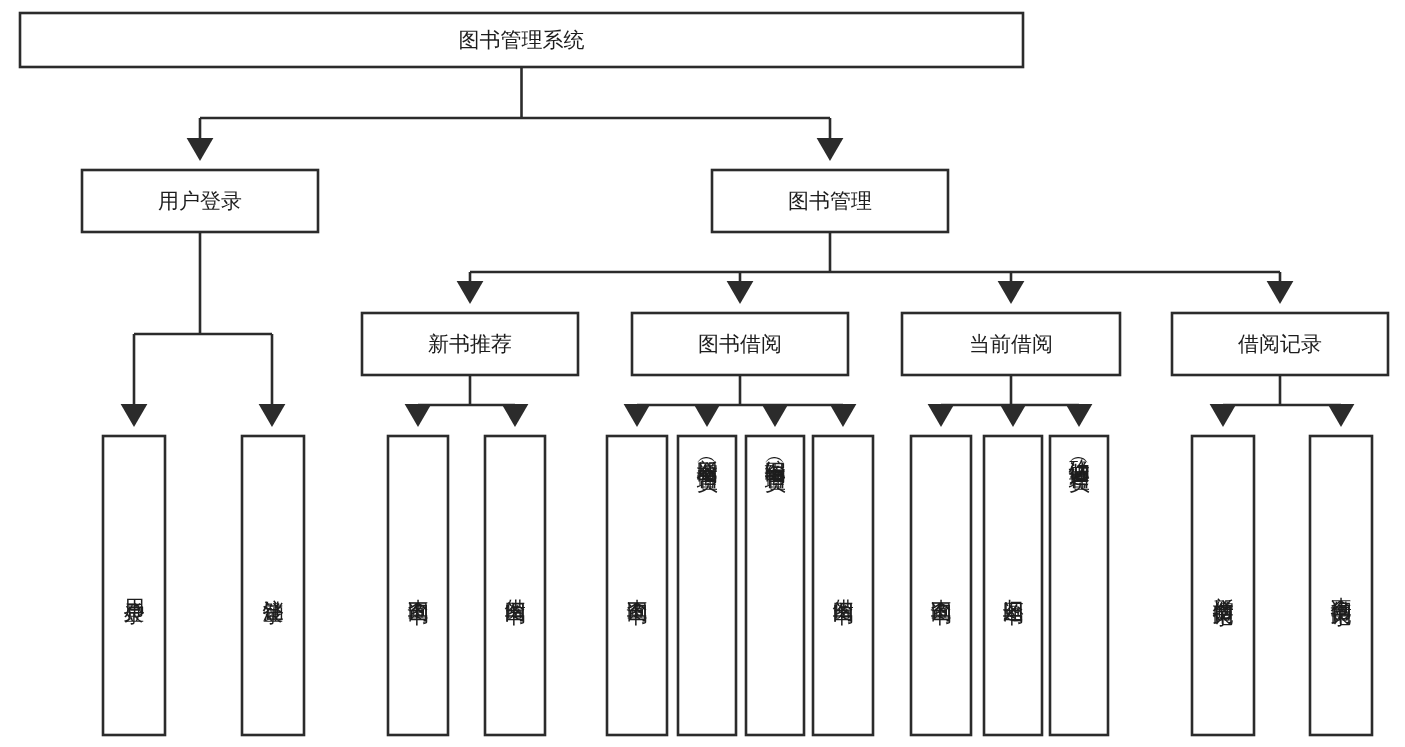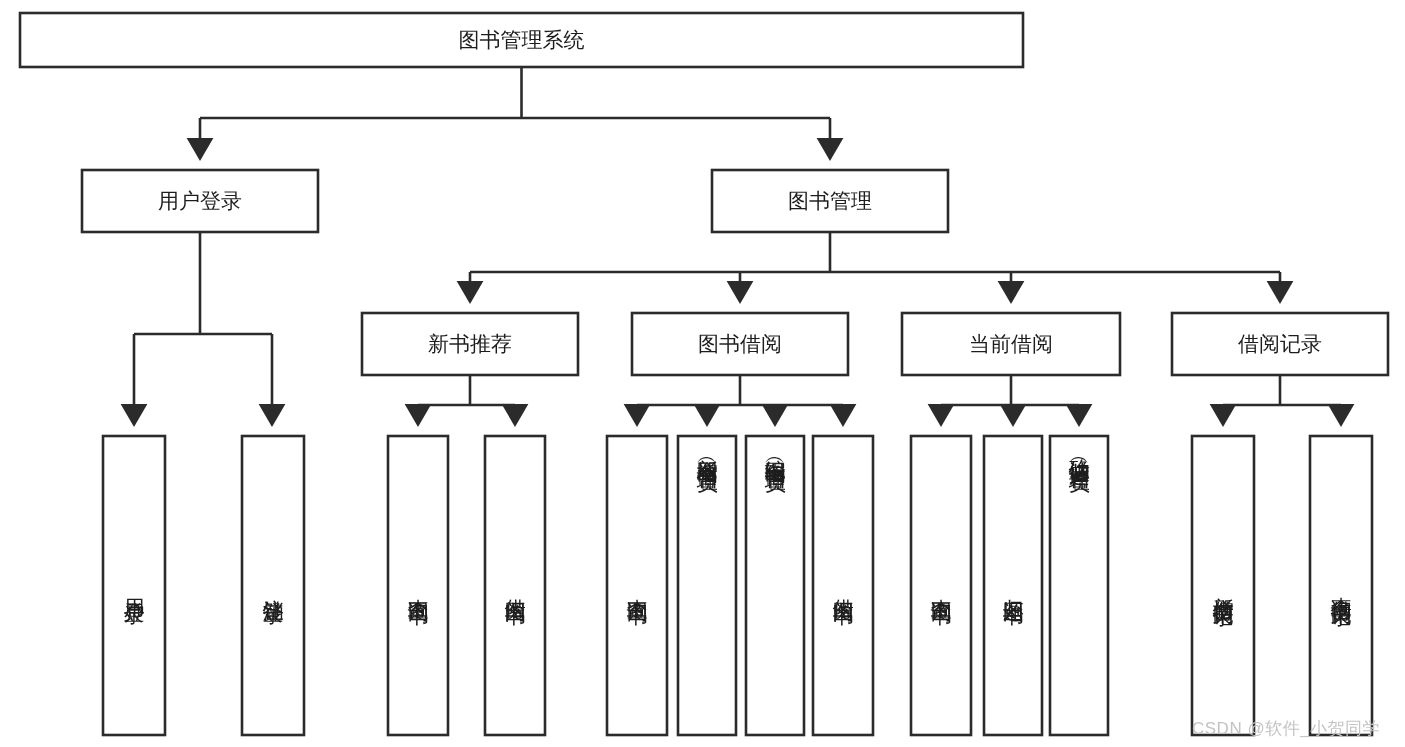--- a/index.html
+++ b/index.html
@@ -201,15 +201,14 @@
   <div class="leaf-label" style="left:911px; top:436px; width:60px; height:299px;">查询图书</div>
 
   <div class="leaf-label" style="left:984px; top:436px; width:58px; height:299px;">归还图书</div>
 
   <div class="leaf-label" style="left:1050px; top:436px; width:58px; height:299px; justify-content:flex-start; padding-top:6px; box-sizing:border-box;">确认归还（管理员）</div>
 
   <div class="leaf-label" style="left:1192px; top:436px; width:62px; height:299px;">新增借阅记录</div>
 
   <div class="leaf-label" style="left:1310px; top:436px; width:62px; height:299px;">查询借阅记录</div>
 
-  <div class="watermark" style="left:1192px; top:717px;">CSDN @软件_小贺同学</div>
 
 </div>
 
 </body></html>

